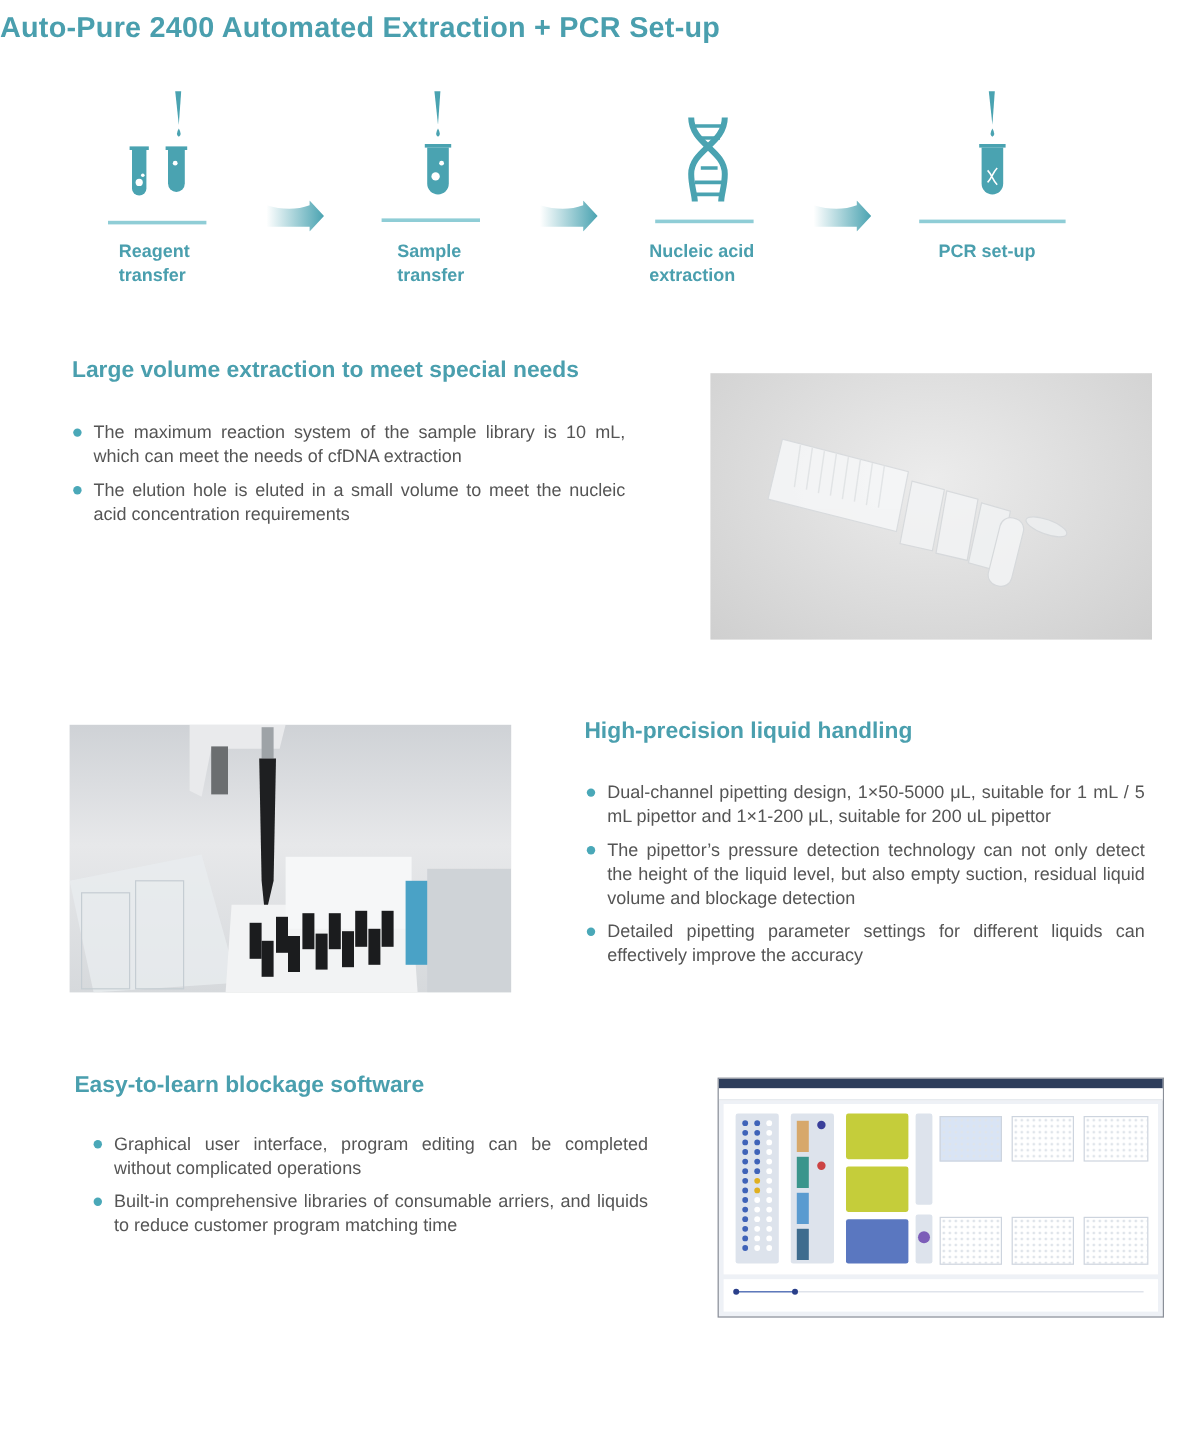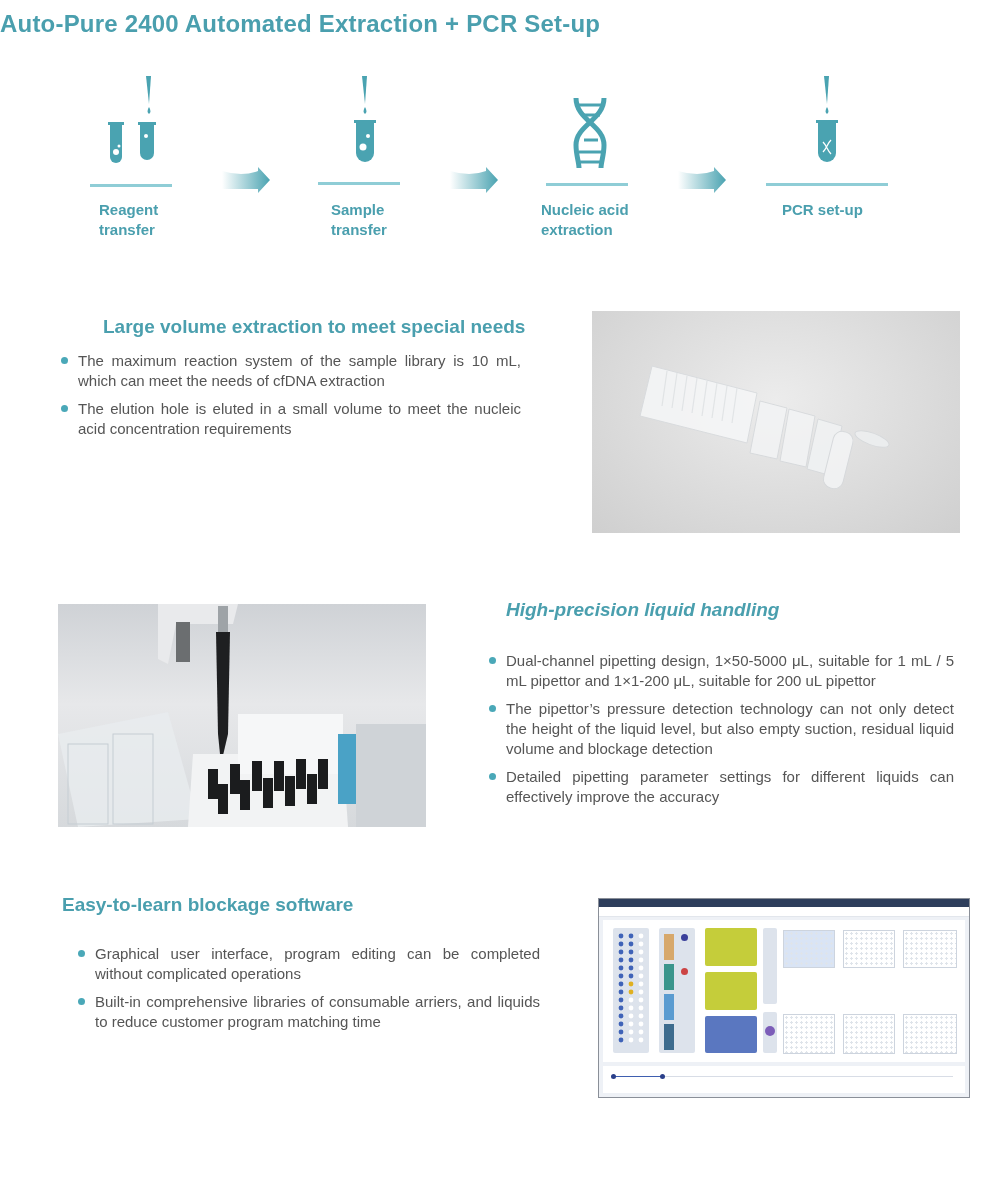--- a/index.html
+++ b/index.html
@@ -137,21 +137,21 @@
     <rect x="50" y="50" width="22" height="3" fill="#4aa3b1"></rect>
     <path d="M52,53 h18 v30 a9,9 0 0 1 -18,0z" fill="#4aa3b1"></path>
     <path d="M57,82 c4,-4 4,-8 8,-12 M57,72 c4,4 4,8 8,12" stroke="#fff" stroke-width="1.3" fill="none"></path>
   </svg>
   <div class="baseline" style="left:0;top:113px;width:122px;"></div>
   <div class="label" style="left:16px;top:130px;">
     <div>PCR set-up</div>
   </div>
 </div>
 
-<div class="h2" style="left:60px;top:316px;margin-left:43px;">Large volume extraction to meet special needs</div>
+<div class="h2" style="left:60px;top:298px;">Large volume extraction to meet special needs</div>
 <ul class="bullets" style="left:59px;top:351px;width:462px;">
   <li><span class="dot"></span><span>The maximum reaction system of the sample library is 10 mL, which can meet the needs of cfDNA extraction</span></li>
   <li><span class="dot"></span><span>The elution hole is eluted in a small volume to meet the nucleic acid concentration requirements</span></li>
 </ul>
 
 <div class="photo photo-tubes">
   <svg width="368" height="222" viewBox="0 0 368 222">
     <g opacity="0.85">
       <polygon points="60,55 165,82 155,132 48,105" fill="#f6f7f8" stroke="#d7dadd" stroke-width="1"></polygon>
       <g stroke="#e1e4e6" stroke-width="1.2">
@@ -197,21 +197,21 @@
       <rect x="160" y="180" width="10" height="30"></rect>
         <rect x="182" y="176" width="10" height="30"></rect>
         <rect x="205" y="174" width="10" height="30"></rect>
       <rect x="227" y="172" width="10" height="30"></rect>
         <rect x="249" y="170" width="10" height="30"></rect>
     </g>
     <rect x="298" y="120" width="70" height="103" fill="#cfd3d7"></rect>
   </svg>
 </div>
 
-<div class="h2" style="left:506px;top:599px;font-style:italic;">High-precision liquid handling</div>
+<div class="h2" style="left:487px;top:599px;">High-precision liquid handling</div>
 <ul class="bullets" style="left:487px;top:651px;width:467px;">
   <li><span class="dot"></span><span>Dual-channel pipetting design, 1×50-5000 μL, suitable for 1 mL / 5 mL pipettor and 1×1-200 μL, suitable for 200 uL pipettor</span></li>
   <li><span class="dot"></span><span>The pipettor’s pressure detection technology can not only detect the height of the liquid level, but also empty suction, residual liquid volume and blockage detection</span></li>
   <li><span class="dot"></span><span>Detailed pipetting parameter settings for different liquids can effectively improve the accuracy</span></li>
 </ul>
 
 <div class="h2" style="left:62px;top:894px;">Easy-to-learn blockage software</div>
 <ul class="bullets" style="left:76px;top:944px;width:464px;">
   <li><span class="dot"></span><span>Graphical user interface, program editing can be completed without complicated operations</span></li>
   <li><span class="dot"></span><span>Built-in comprehensive libraries of consumable arriers, and liquids to reduce customer program matching time</span></li>

